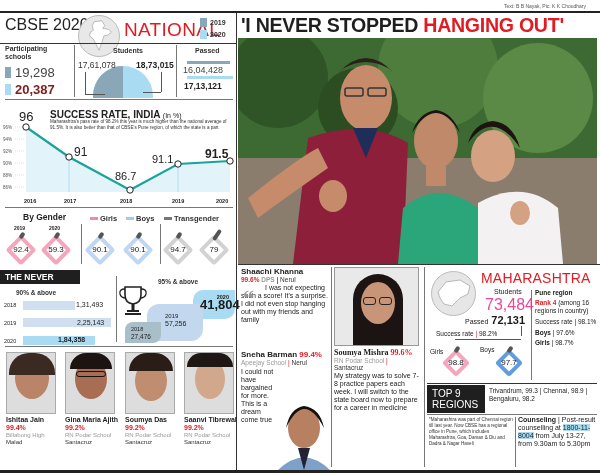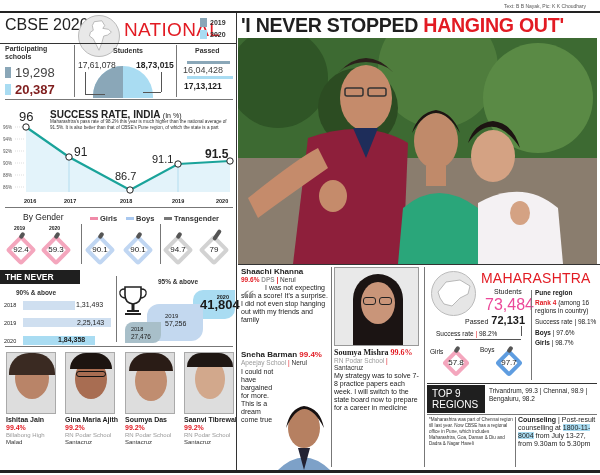--- a/index.html
+++ b/index.html
@@ -25,21 +25,21 @@
   .lbl-b { font-weight: bold; font-size: 7px; color: #333; }
   .num-lt { font-size: 13px; color: #444; }
   .num-bd { font-size: 13px; font-weight: bold; color: #7f1d1d; }
   .sw-2019 { background: #8aa7b8; }
   .sw-2020 { background: #a9dcf2; }
 
   .chart-title { left: 50px; top: 109px; font-size: 10px; font-weight: bold; color: #222; }
   .chart-title span { font-weight: normal; font-size: 7px; }
   .chart-note { left: 50px; top: 119px; width: 180px; font-size: 4.6px; line-height: 5.6px; color: #333; }
 
-  .gender-title { left: 5px; top: 212px; font-size: 8.5px; font-weight: normal; color: #222; padding-left: 18px; }
+  .gender-title { left: 5px; top: 212px; font-size: 8.5px; font-weight: bold; color: #222; padding-left: 18px; }
   .gender-legend { top: 214px; font-size: 7.5px; font-weight: bold; color: #333; display:flex; align-items:center; gap:2px; }
   .gender-legend .bar { width: 8px; height: 3px; display:inline-block; }
   .yr-small { font-size: 5px; font-weight: bold; color: #222; }
   .diamond { width: 22px; height: 22px; transform: rotate(45deg); border: 4px solid; border-radius: 3px; background: #fff; }
   .diamond-val { width: 32px; text-align: center; font-size: 8px; color: #222; }
   .pin { width: 4px; height: 7px; background: #555; border-radius: 2px; transform: rotate(35deg); }
 
   .elite-hdr { left: 0; top: 270px; width: 80px; height: 14px; background: #1f1f1f; color: #fff; font-size: 8.5px; font-weight: bold; padding: 2px 5px; }
   .elite-sub { font-size: 6.5px; font-weight: bold; color: #333; }
   .elite-year { font-size: 5.5px; color: #222; }
@@ -420,21 +420,21 @@
 <div class="abs vline" style="left:521px; top:326px; height:10px; background:#555;"></div>
 <div class="abs" style="left:436px; top:330px; font-size:6.5px;">
   <span>Success rate</span>
   <span class="red">|</span>
   <span>98.2%</span>
 </div>
 <div class="abs hline" style="left:455px; top:339px; width:66px; background:#555;"></div>
 <div class="abs" style="left:430px; top:348px; font-size:6.5px;">Girls</div>
 <div class="abs" style="left:480px; top:346px; font-size:6.5px;">Boys</div>
 <div class="abs diamond" style="left:446px; top:353px; width:20px; height:20px; border-color:#f4a6bd;"></div>
-<div class="abs diamond-val" style="left:440px; top:358px;">57.8</div>
+<div class="abs diamond-val" style="left:440px; top:358px;">98.8</div>
 <div class="abs diamond" style="left:499px; top:353px; width:20px; height:20px; border-color:#5f9de0;"></div>
 <div class="abs diamond-val" style="left:493px; top:358px;">97.7</div>
 <div class="abs pin" style="left:455px; top:346px;"></div>
 <div class="abs pin" style="left:508px; top:346px;"></div>
 
 <div class="abs vline" style="left:531px; top:290px; height:90px;"></div>
 <div class="abs" style="left:535px; top:289px; width:62px; font-size:6.5px; line-height:8px; color:#222;">
   <div style="font-weight:bold;">Pune region</div>
   <div style="margin-top:2px;"><span class="red" style="font-weight:bold;">Rank 4</span> <span>(among 16 regions in country)</span></div>
   <div style="margin-top:3px;"><span>Success rate</span> | <span>98.1%</span></div>

